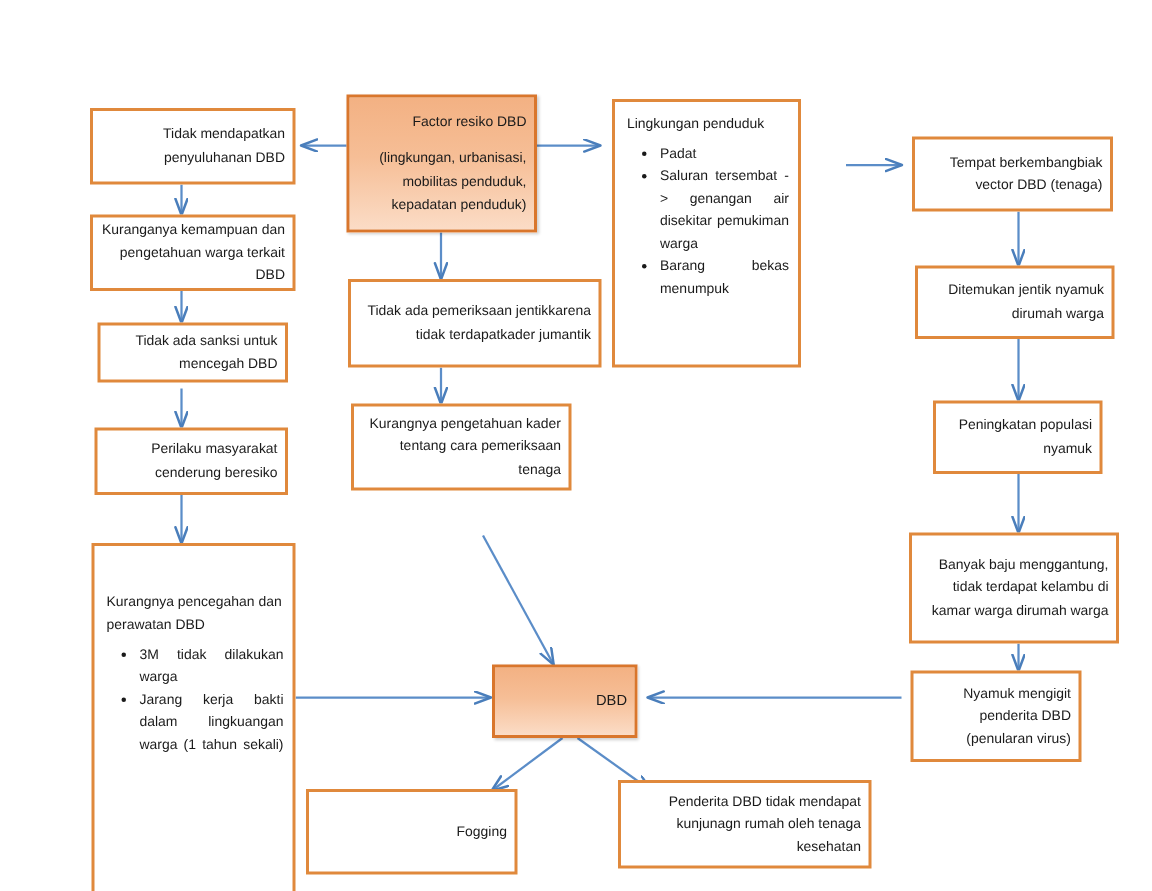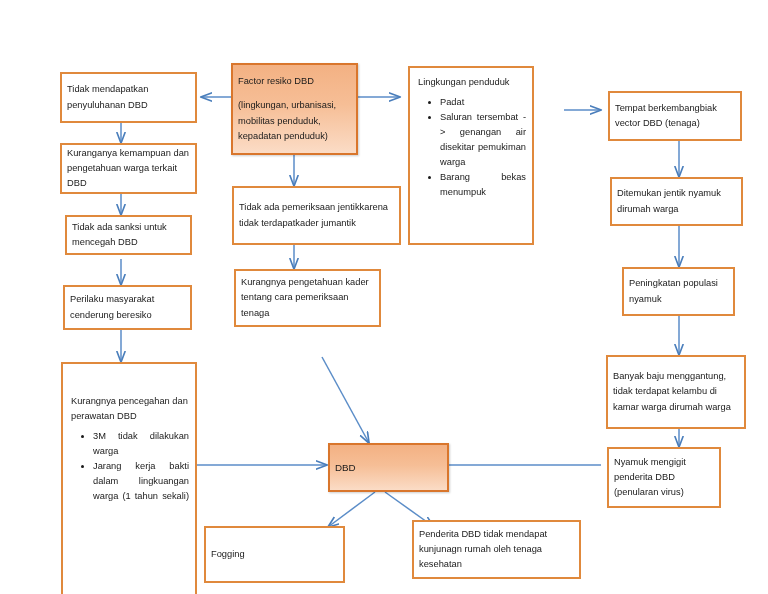--- a/index.html
+++ b/index.html
@@ -16,21 +16,21 @@
     overflow: hidden;
   }
   .node {
     position: absolute;
     box-sizing: border-box;
     border: 2px solid #E0893C;
     background: #ffffff;
     color: #1a1a1a;
     font-size: 9.3px;
     line-height: 1.62;
-    text-align: left;
+    text-align: right;
     display: flex;
     flex-direction: column;
     align-items: center;
     justify-content: center;
     padding: 3px 5px;
     z-index: 3;
   }
   .node.accent {
     background: linear-gradient(180deg, #F3B183 0%, #F6BE96 45%, #FBDCC6 100%);
     border-color: #D9762C;
@@ -188,21 +188,21 @@
   </div>
 
   <div class="node" style="left:606px; top:355px; width:140px; height:74px;">
     <span class="ttl">Banyak baju menggantung, tidak terdapat kelambu di kamar warga dirumah warga</span>
   </div>
 
   <div class="node" style="left:607px; top:447px; width:114px; height:61px;">
     <span class="ttl">Nyamuk mengigit penderita DBD (penularan virus)</span>
   </div>
 
-  <div class="node accent" style="left:328px; top:443px; width:121px; height:49px; font-size:9.8px;">
+  <div class="node accent" style="left:328px; top:443px; width:97px; height:49px; font-size:9.8px;">
     <span class="ttl">DBD</span>
   </div>
 
   <div class="node" style="left:204px; top:526px; width:141px; height:57px;">
     <span class="ttl">Fogging</span>
   </div>
 
   <div class="node" style="left:412px; top:520px; width:169px; height:59px;">
     <span class="ttl">Penderita DBD tidak mendapat kunjunagn rumah oleh tenaga kesehatan</span>
   </div>

